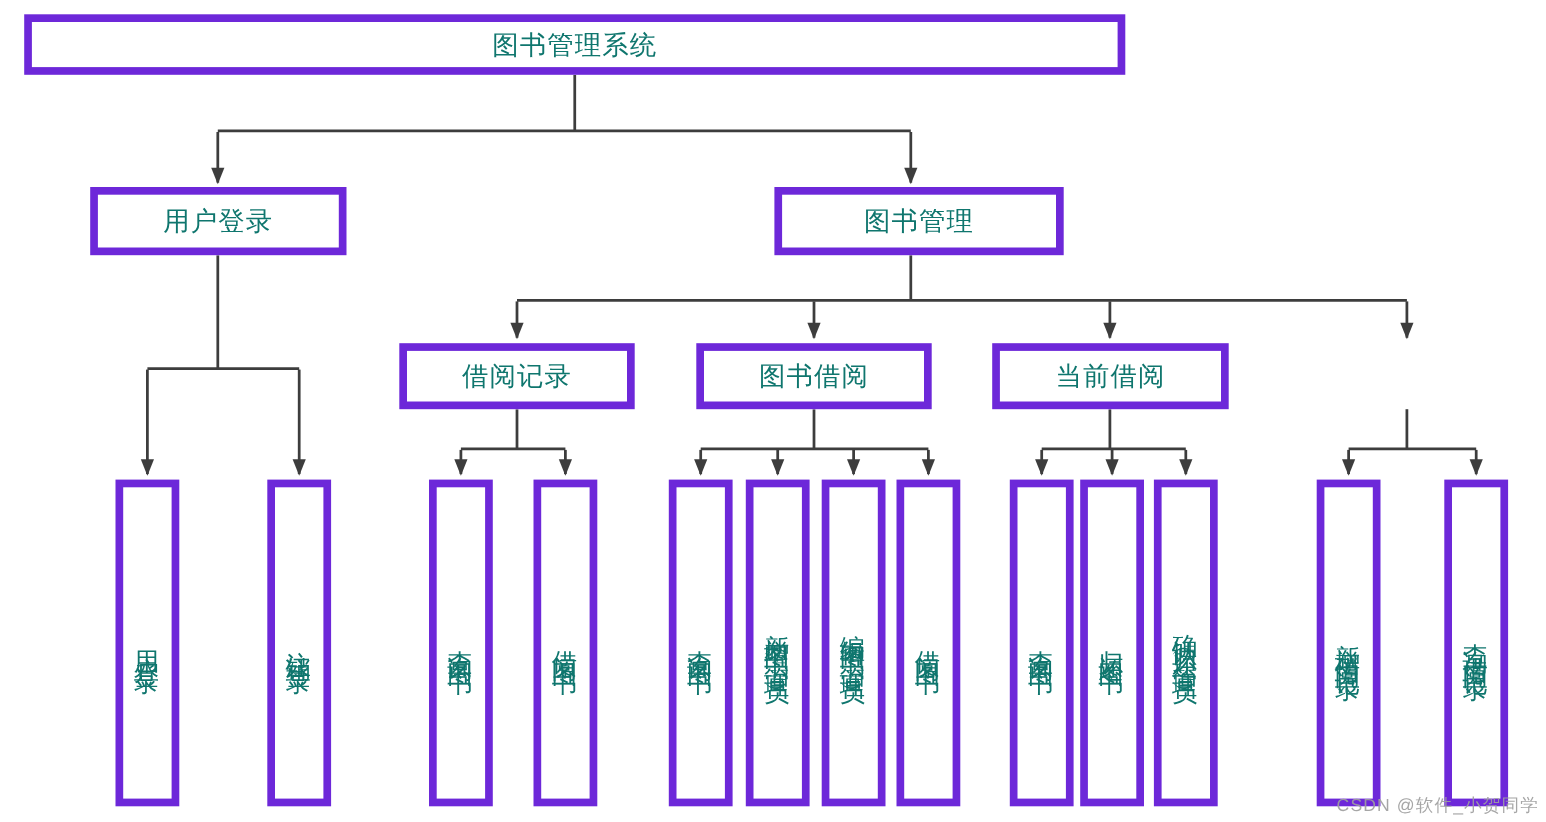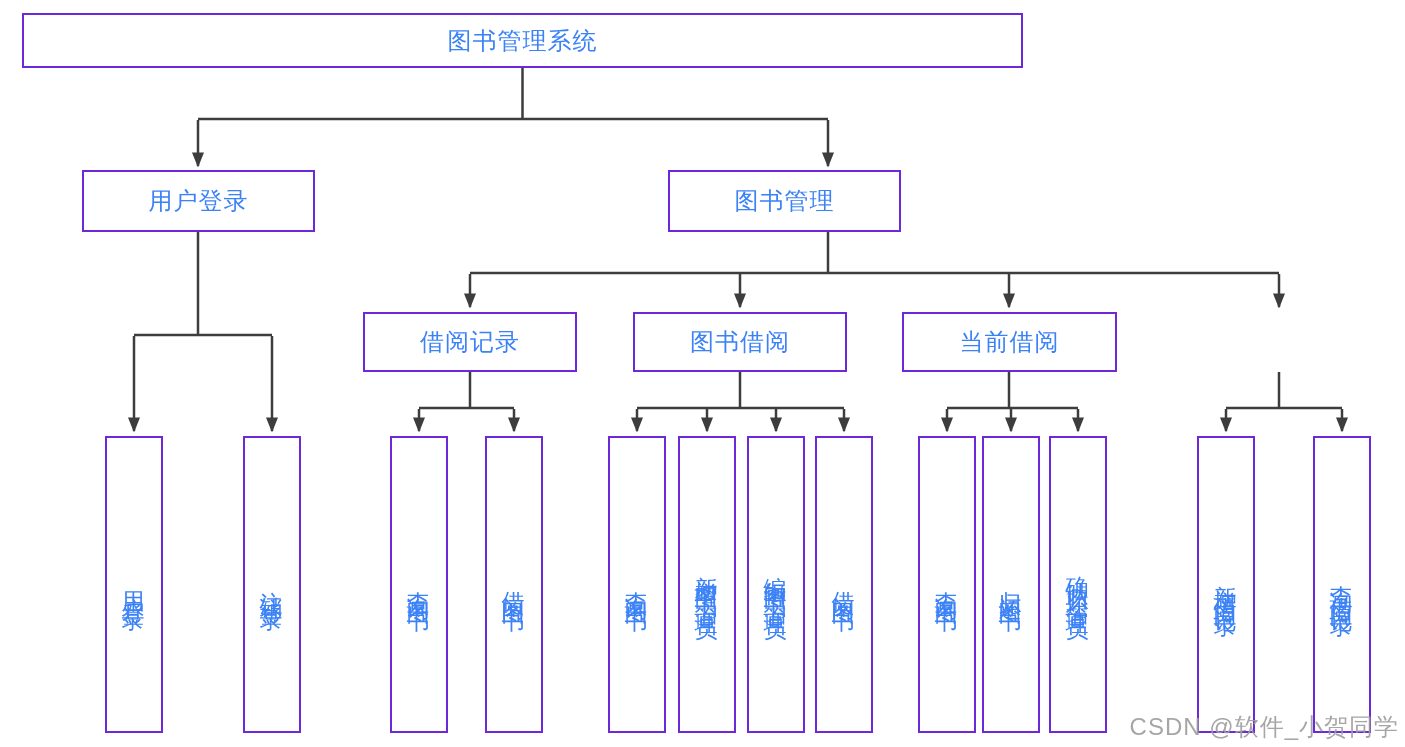--- a/index.html
+++ b/index.html
@@ -5,31 +5,31 @@
   html,body{margin:0;padding:0;background:#ffffff;}
   .stage{
     position:relative;width:1405px;height:747px;background:#ffffff;overflow:hidden;
     font-family:"Liberation Sans","DejaVu Sans",sans-serif;
   }
   .wires{position:absolute;left:0;top:0;z-index:1;}
   .wires path{stroke:#3d3d3d;stroke-width:2.5;fill:none;}
   .wires marker path{fill:#3d3d3d;stroke:none;}
   .wires .arr{marker-end:url(#ah);}
   .node{
-    position:absolute;box-sizing:border-box;border:2px solid #6d28d9;background:#ffffff;
+    position:absolute;box-sizing:border-box;border:7px solid #6d28d9;background:#ffffff;
     display:flex;align-items:center;justify-content:center;
-    color:#3b82f6;font-size:24px;letter-spacing:1px;z-index:2;white-space:nowrap;
+    color:#0f766e;font-size:24px;letter-spacing:1px;z-index:2;white-space:nowrap;
   }
   .leaf .vtext{
     writing-mode:vertical-rl;text-orientation:mixed;
     font-size:23px;letter-spacing:6px;white-space:nowrap;
   }
   .watermark{
     position:absolute;right:6px;bottom:4px;z-index:6;
-    font-size:24px;letter-spacing:1px;color:rgba(158,158,158,0.92);
+    font-size:16px;letter-spacing:1px;color:rgba(158,158,158,0.92);
   }
 </style>
 </head>
 <body>
 
 <div class="stage">
 
   <svg class="wires" width="1405" height="747" viewBox="0 0 1405 747" xmlns="http://www.w3.org/2000/svg">
     <defs>
       <marker id="ah" viewBox="0 0 10 10" refX="9" refY="5" markerWidth="7" markerHeight="6" orient="auto">
@@ -78,21 +78,21 @@
     <path class="arr" d="M1342,409 V431"></path>
   </svg>
 
   <div class="node" style="left:22px;top:13px;width:1001px;height:55px">
     <span>图书管理系统</span>
   </div>
 
   <div class="node" style="left:82px;top:170px;width:233px;height:62px">
     <span>用户登录</span>
   </div>
-  <div class="node" style="left:668px;top:170px;width:233px;height:62px">
+  <div class="node" style="left:704px;top:170px;width:263px;height:62px">
     <span>图书管理</span>
   </div>
 
   <div class="node" style="left:363px;top:312px;width:214px;height:60px">
     <span>借阅记录</span>
   </div>
   <div class="node" style="left:902px;top:312px;width:215px;height:60px">
     <span>当前借阅</span>
   </div>
   <div class="node" style="left:633px;top:312px;width:214px;height:60px">

